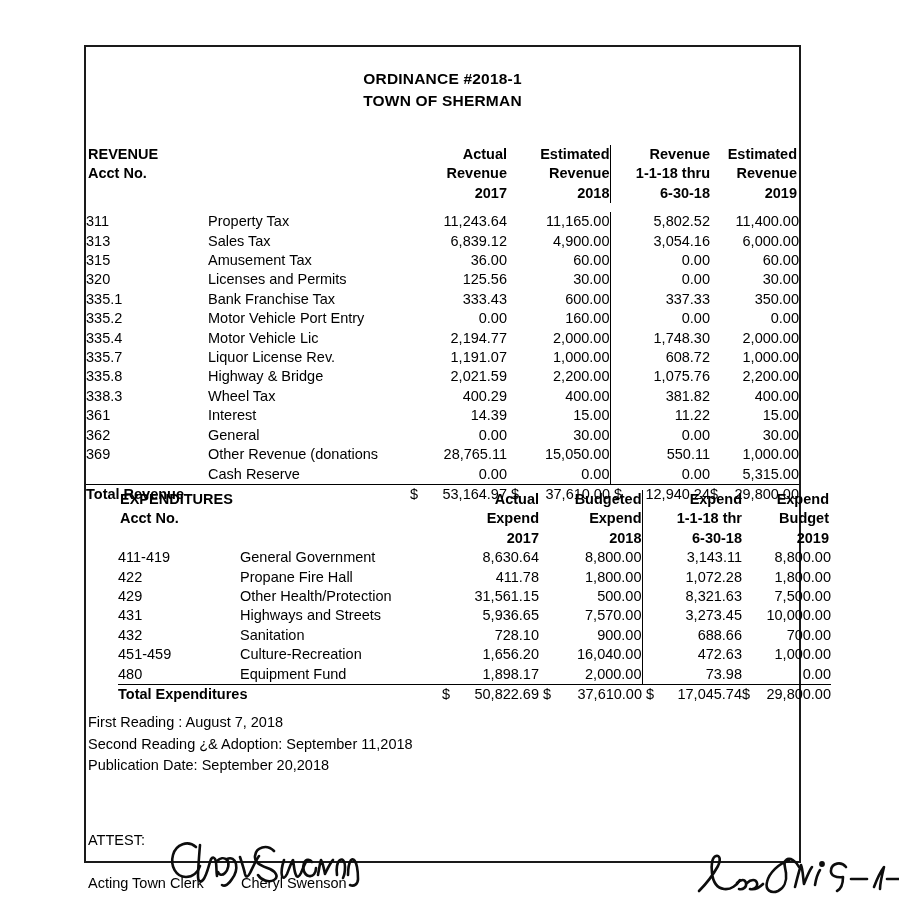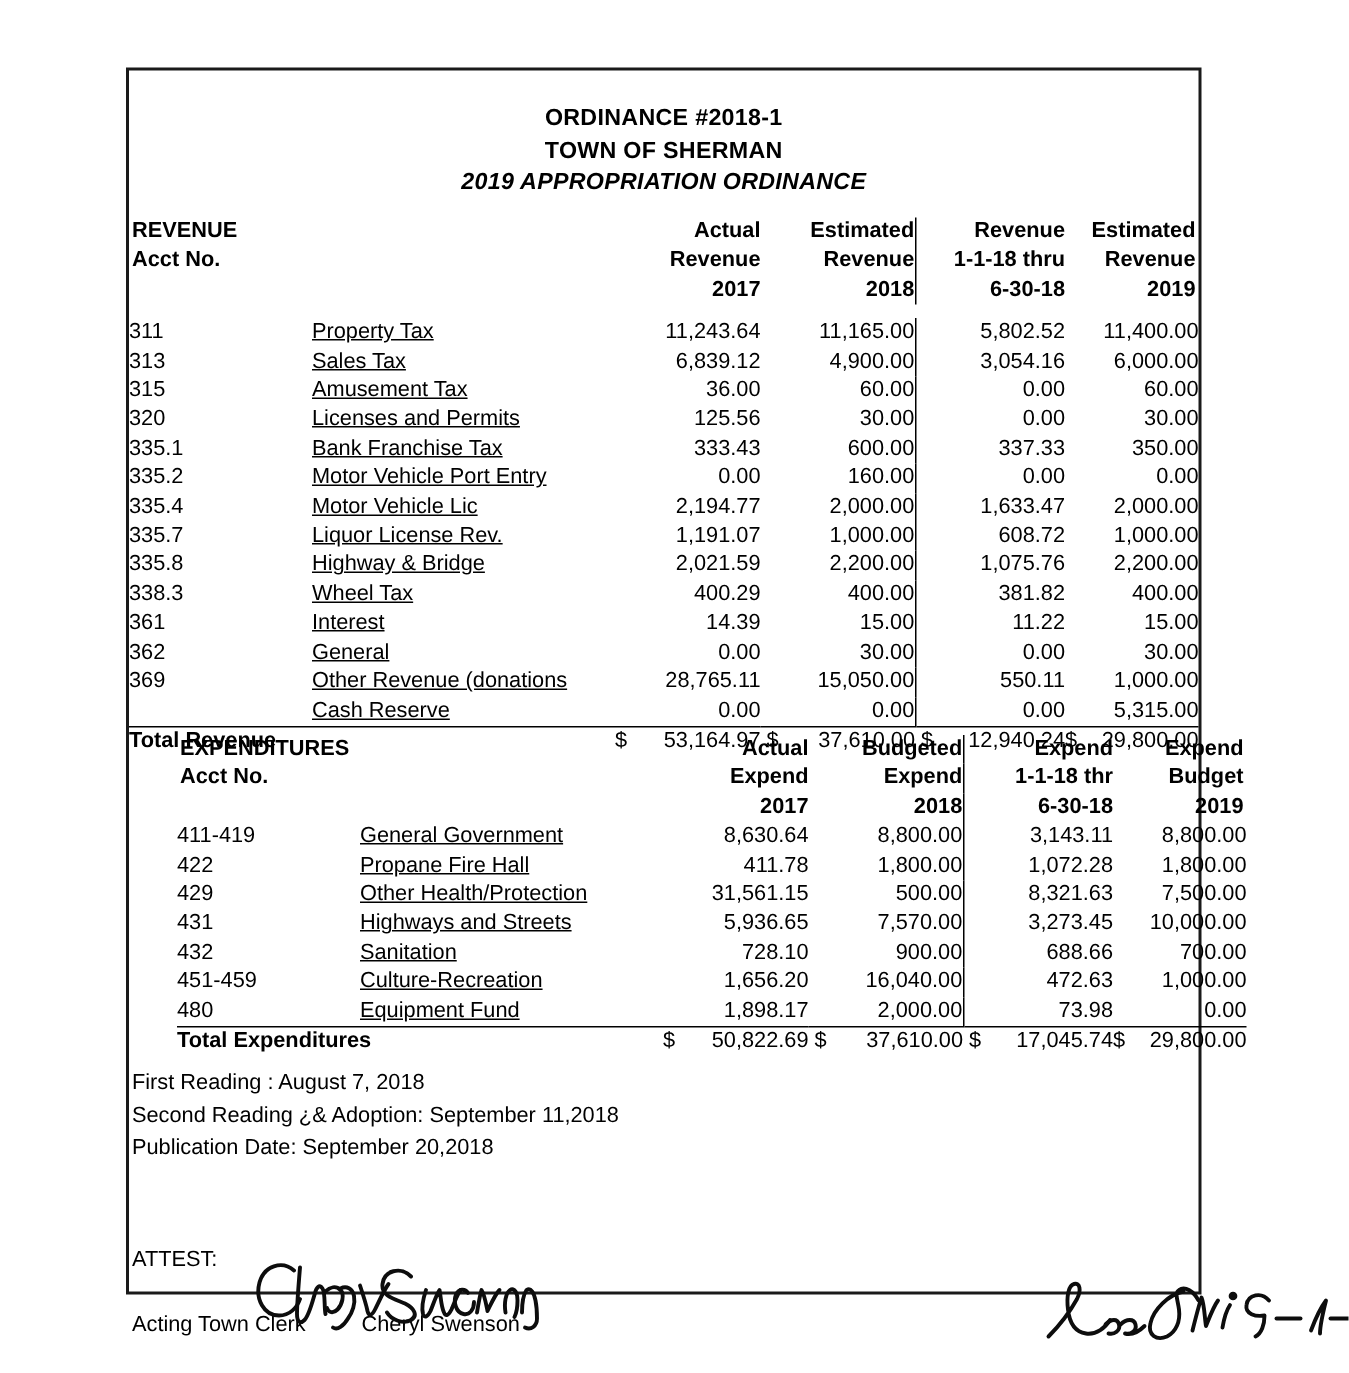--- a/index.html
+++ b/index.html
@@ -80,21 +80,21 @@
   }
 
   col.c-acct   { width: 122px; }
   col.c-desc   { width: 198px; }
   col.c-n1     { width: 101px; }
   col.c-n2     { width: 103px; }
   col.c-n3     { width: 100px; }
   col.c-n4     { width: 89px; }
 
   .acct  { text-align: left;  padding-left: 2px; }
-  .desc  { text-align: left; text-decoration: underline; }
+  .desc  { text-align: left; }
   .num   { text-align: right; padding-right: 4px; }
   .num4  { text-align: right; padding-right: 2px; }
 
   
   .hdr td {
     font-weight: bold;
     text-align: right;
     line-height: 20px;
     padding-right: 4px;
   }
@@ -192,21 +192,20 @@
 
 <div id="page">
 
   <div class="doc-border"></div>
 
   <div class="inner">
 
     <div class="title-block">
       <div class="title-line">ORDINANCE #2018-1</div>
       <div class="title-line">TOWN OF SHERMAN</div>
-      <div class="title-line italic">2019 APPROPRIATION ORDINANCE</div>
     </div>
 
     <div class="section" style="top:98px;">
       <table class="fin">
         <colgroup>
           <col class="c-acct">
             <col class="c-desc">
             <col class="c-n1">
             <col class="c-n2">
             <col class="c-n3">
@@ -288,21 +287,21 @@
             <td class="num">0.00</td>
             <td class="num vline-right">160.00</td>
             <td class="num">0.00</td>
             <td class="num4">0.00</td>
           </tr>
           <tr>
             <td class="acct">335.4</td>
             <td class="desc">Motor Vehicle Lic</td>
             <td class="num">2,194.77</td>
             <td class="num vline-right">2,000.00</td>
-            <td class="num">1,633.47</td>
+            <td class="num">1,748.30</td>
             <td class="num4">2,000.00</td>
           </tr>
           <tr>
             <td class="acct">335.7</td>
             <td class="desc">Liquor License Rev.</td>
             <td class="num">1,191.07</td>
             <td class="num vline-right">1,000.00</td>
             <td class="num">608.72</td>
             <td class="num4">1,000.00</td>
           </tr>

